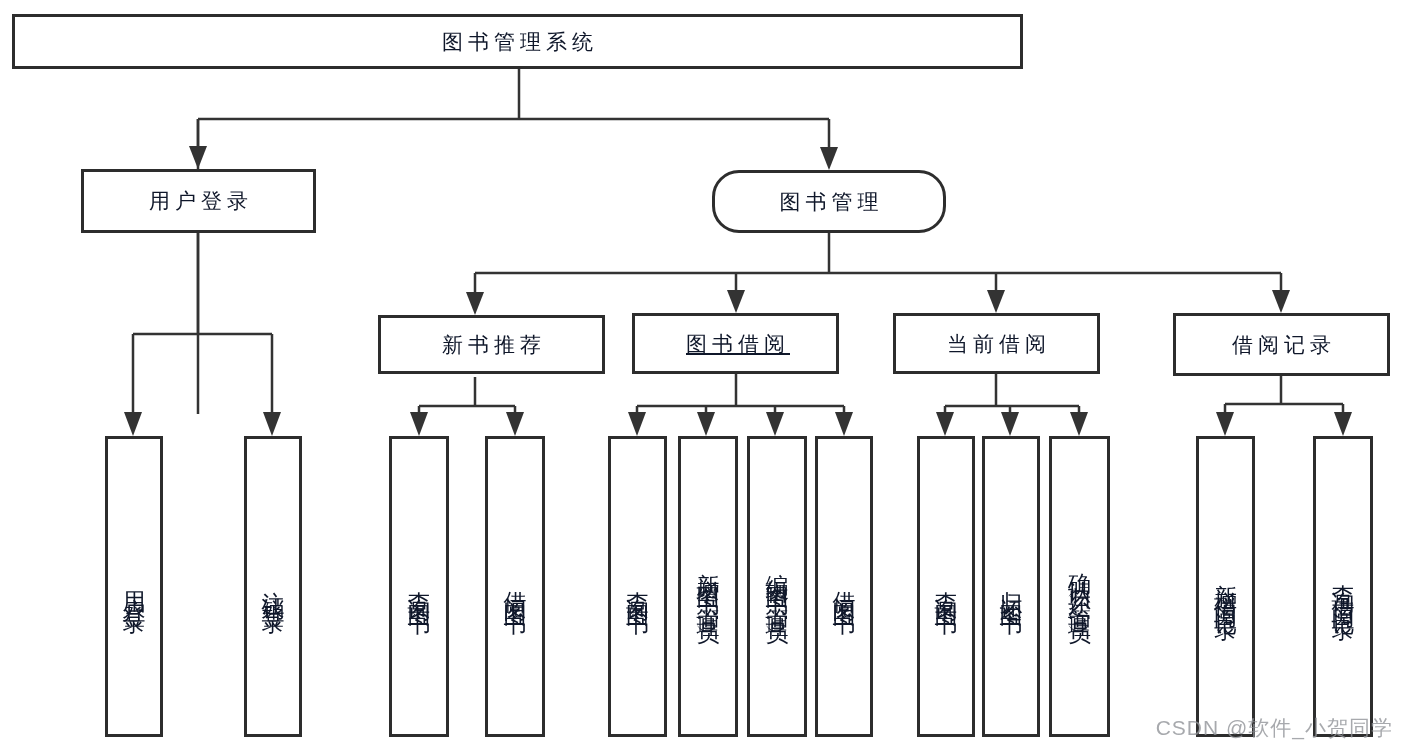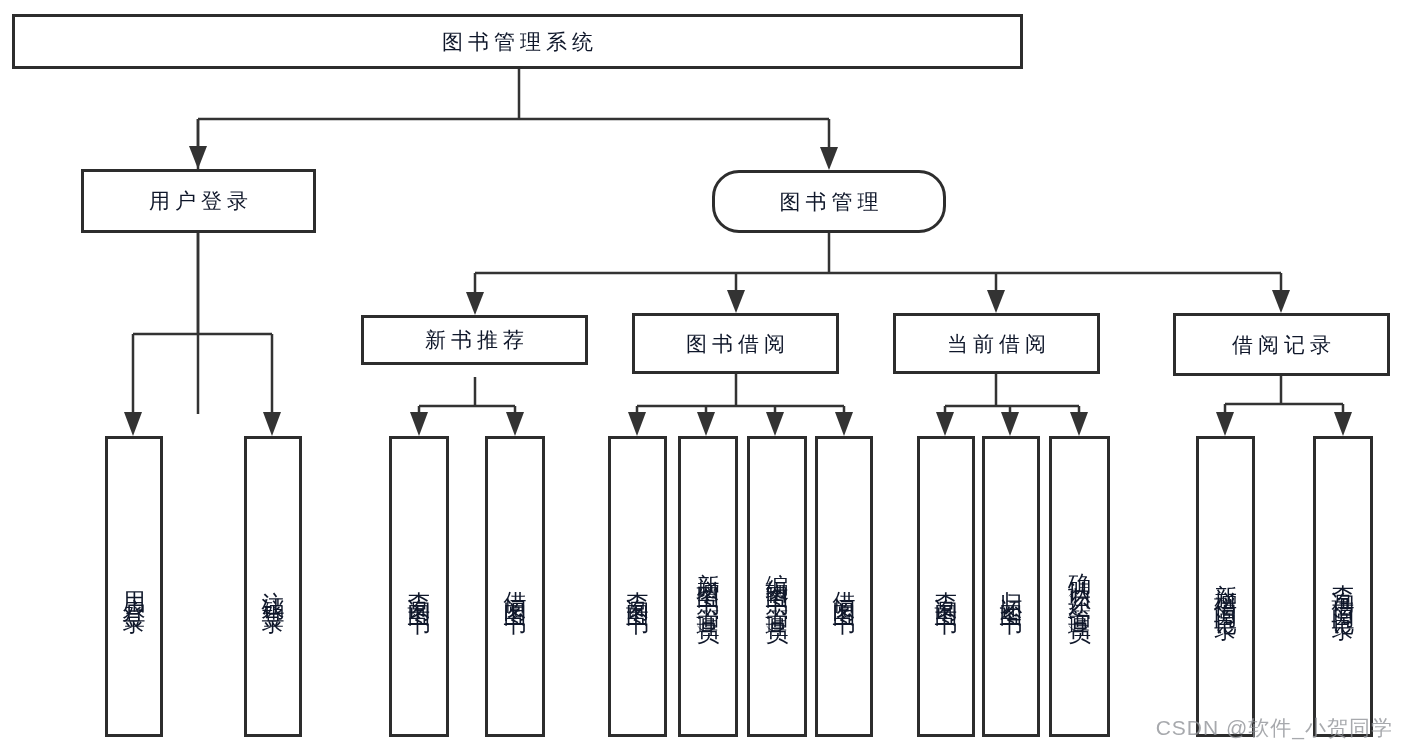--- a/index.html
+++ b/index.html
@@ -105,24 +105,24 @@
     <span class="h-label">图书管理系统</span>
   </div>
 
   <div class="box" style="left:81px; top:169px; width:235px; height:64px;">
     <span class="h-label">用户登录</span>
   </div>
   <div class="box" style="left:712px; top:170px; width:234px; height:63px;border-radius:27px;">
     <span class="h-label">图书管理</span>
   </div>
 
-  <div class="box" style="left:361px; top:315px; width:227px; height:50px;">
+  <div class="box" style="left:378px; top:315px; width:227px; height:59px;">
     <span class="h-label">新书推荐</span>
   </div>
-  <div class="box" style="left:632px; top:313px; width:207px; height:61px;">
+  <div class="box" style="left:632px; top:313px; width:207px; height:61px;text-decoration:underline;">
     <span class="h-label">图书借阅</span>
   </div>
   <div class="box" style="left:893px; top:313px; width:207px; height:61px;">
     <span class="h-label">当前借阅</span>
   </div>
   <div class="box" style="left:1173px; top:313px; width:217px; height:63px;">
     <span class="h-label">借阅记录</span>
   </div>
 
   <div class="box" style="left:105px; top:436px; width:58px; height:301px;">

